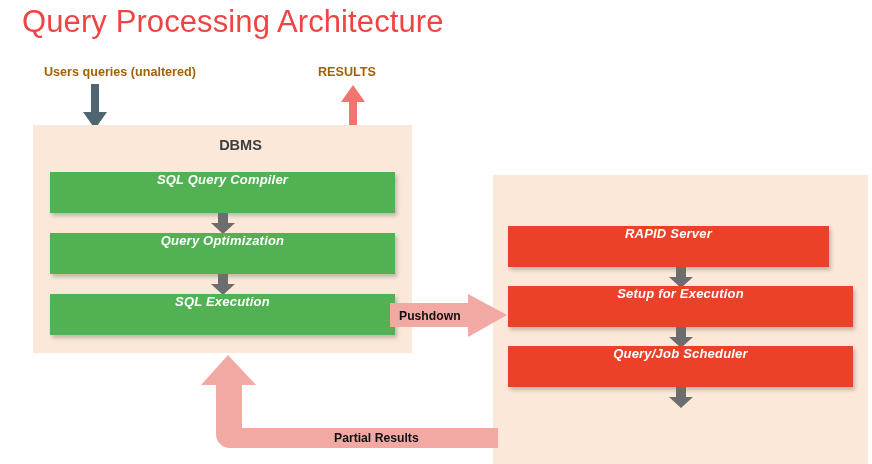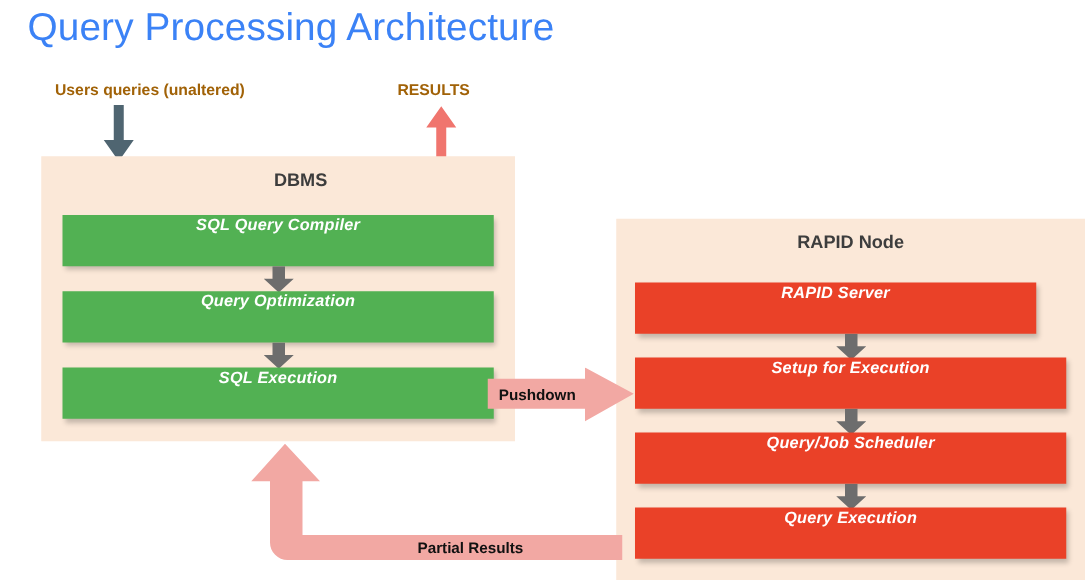--- a/index.html
+++ b/index.html
@@ -18,21 +18,21 @@
     overflow: hidden;
   }
 
   
   .page-title {
     position: absolute;
     left: 22px;
     top: 4px;
     font-size: 31px;
     font-weight: 400;
-    color: #3b82f6;
+    color: #ef4444;
     letter-spacing: 0.1px;
     white-space: nowrap;
   }
 
   
   .panel {
     position: absolute;
     background: #fbe8d8;
   }
   .panel-title {
@@ -163,21 +163,20 @@
         <polygon points="8,0 18,0 18,10 25,10 13,21 1,10 8,10" fill="#6d6d6d"></polygon>
       </svg>
     </div>
 
     <div class="proc-box proc-green" style="left:17px; top:169px; width:345px; height:41px;">
       <span>SQL Execution</span>
     </div>
   </div>
 
   <div class="panel" id="rapid-panel">
-    <div class="panel-title" style="top:11px;">RAPID Node</div>
 
     <div class="proc-box proc-red" style="left:15px; top:51px; width:321px; height:41px;">
       <span>RAPID Server</span>
     </div>
 
     <div class="connector" style="left:175px; top:92px;">
       <svg width="26" height="22" viewBox="0 0 26 22">
         <polygon points="8,0 18,0 18,10 25,10 13,21 1,10 8,10" fill="#6d6d6d"></polygon>
       </svg>
     </div>
@@ -195,23 +194,20 @@
     <div class="proc-box proc-red" style="left:15px; top:171px; width:345px; height:41px;">
       <span>Query/Job Scheduler</span>
     </div>
 
     <div class="connector" style="left:175px; top:212px;">
       <svg width="26" height="22" viewBox="0 0 26 22">
         <polygon points="8,0 18,0 18,10 25,10 13,21 1,10 8,10" fill="#6d6d6d"></polygon>
       </svg>
     </div>
 
-    <div class="proc-box proc-red" style="left:15px; top:231px; width:345px; height:41px;">
-      <span>Query Execution</span>
-    </div>
   </div>
 
   <div id="pushdown-arrow">
     <svg width="118" height="44" viewBox="0 0 118 44">
       <polygon points="0,9 78,9 78,0 117,21 78,43 78,33 0,33" fill="#f2a8a3"></polygon>
     </svg>
   </div>
   <div id="pushdown-label">Pushdown</div>
 
   <div id="partial-arrow">

